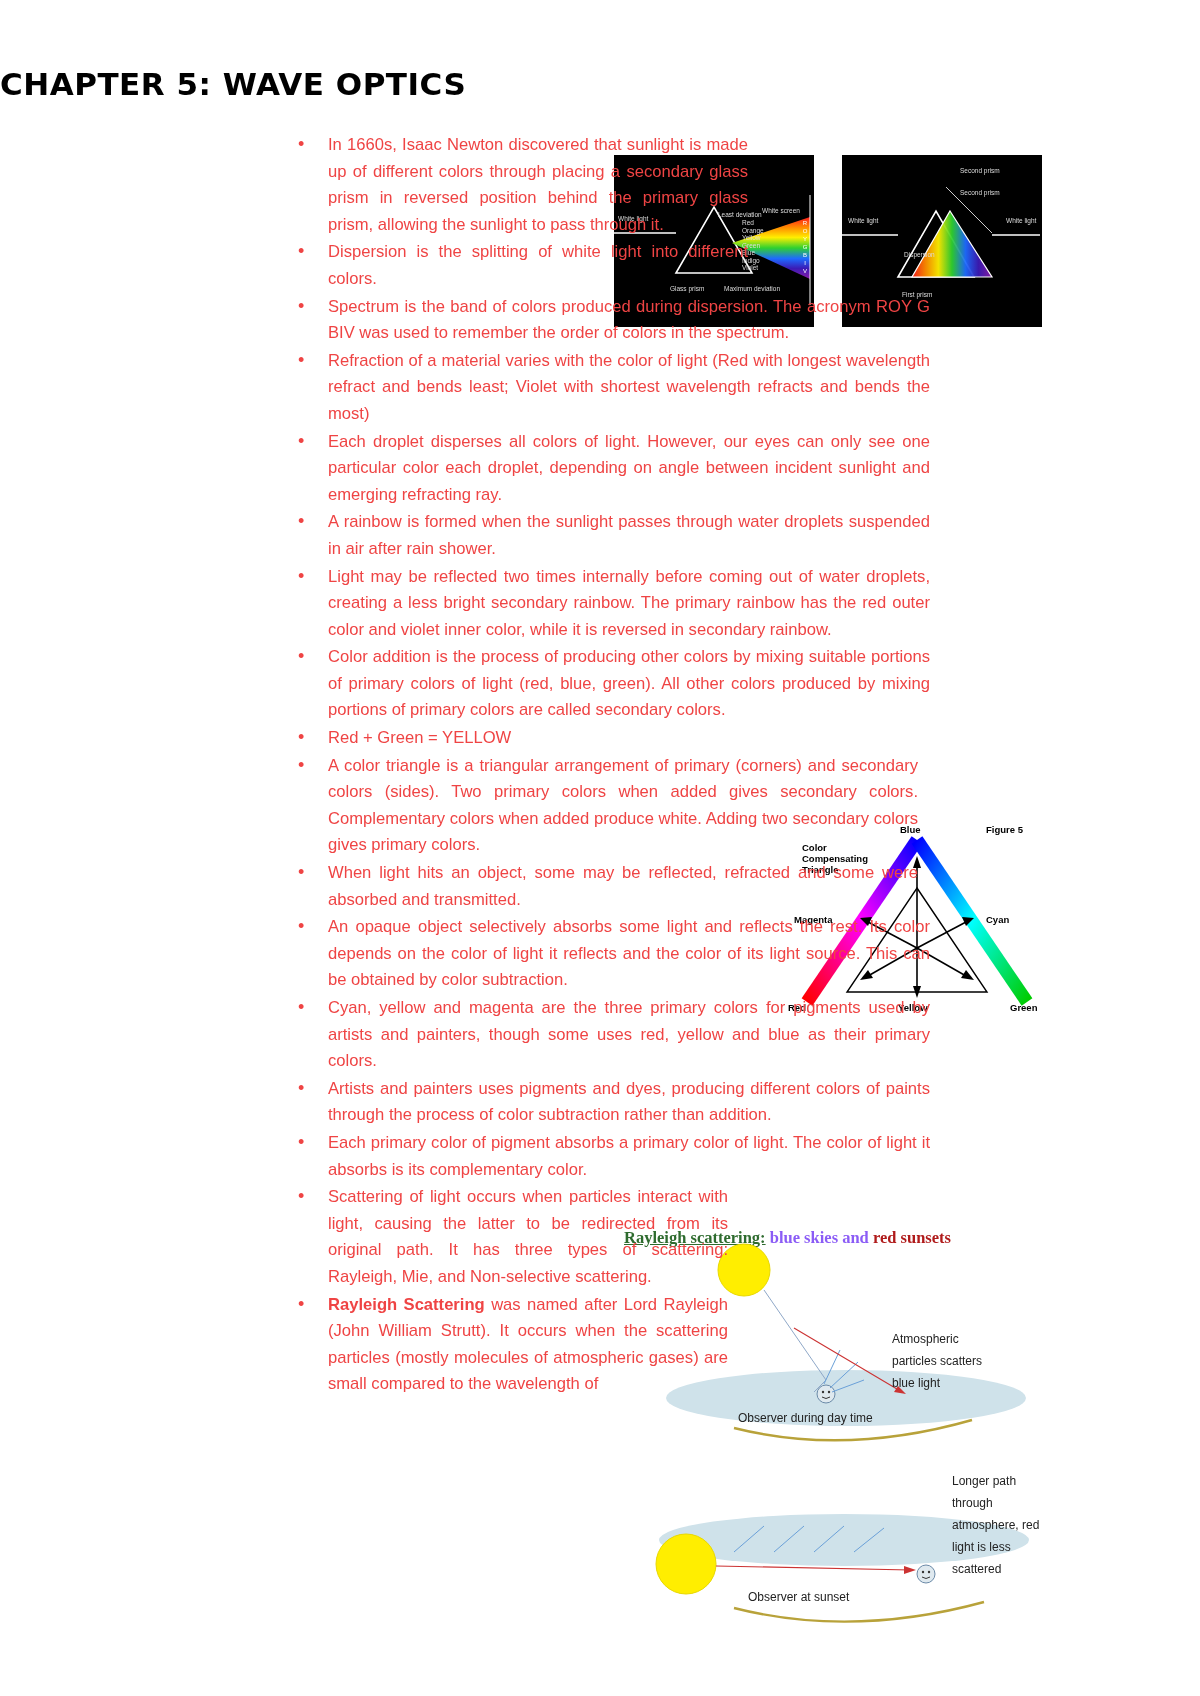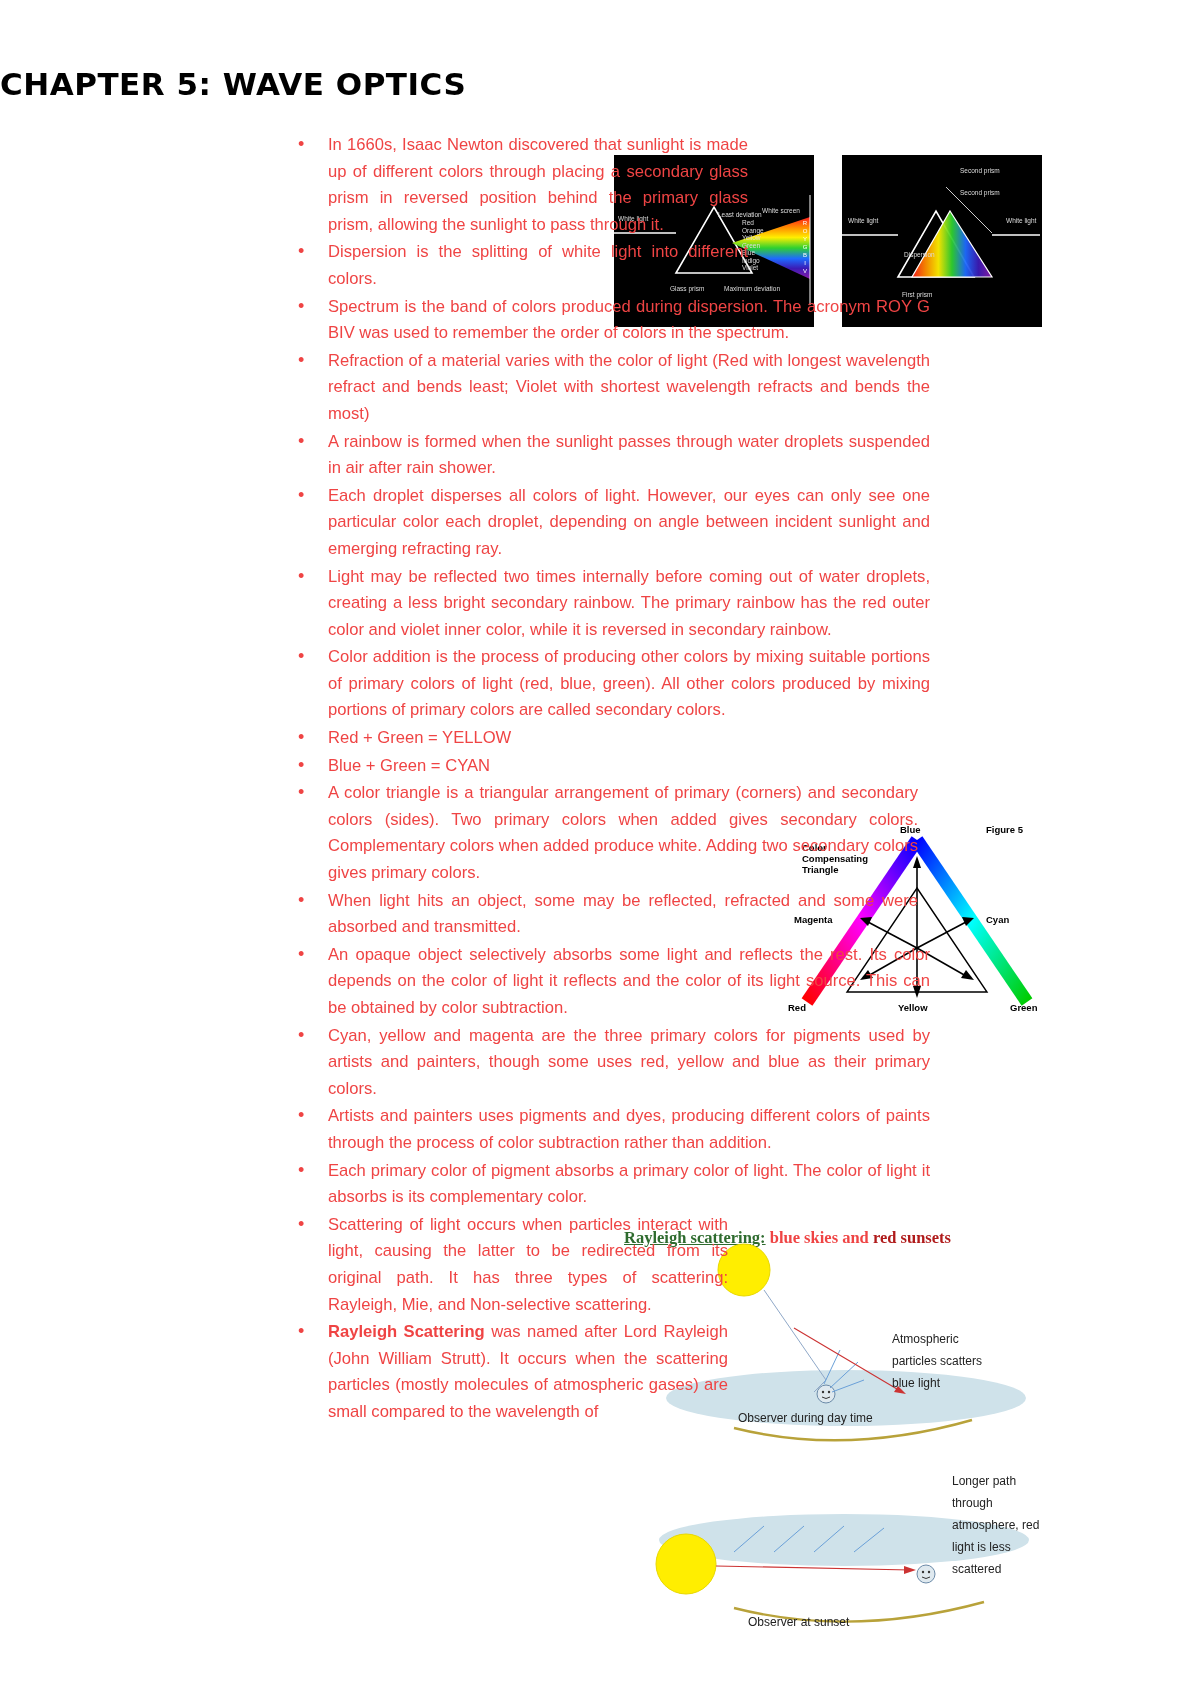--- a/index.html
+++ b/index.html
@@ -134,21 +134,21 @@
   }
   .ray-title {
     position: absolute;
     top: 6px;
     left: 10px;
     font-family: "Liberation Serif", serif;
     font-weight: bold;
     font-size: 16.5px;
   }
   .ray-title .g { color: #2e6b2e; text-decoration: underline; }
-  .ray-title .b { color: #ef4444; }
+  .ray-title .b { color: #8b5cf6; }
   .ray-title .r { color: #b01b1b; }
   .ray-label {
     position: absolute;
     font-size: 12px;
     color: #222;
     line-height: 22px;
     font-family: "Liberation Sans", sans-serif;
   }
 </style>
 </head>
@@ -310,35 +310,34 @@
       <circle cx="312" cy="352" r="9" fill="#dfe9ef" stroke="#6b8aa8" stroke-width="1"></circle>
       <circle cx="309" cy="350" r="1.2" fill="#333"></circle>
       <circle cx="315" cy="350" r="1.2" fill="#333"></circle>
       <path d="M308 355 q4 3 8 0" stroke="#333" fill="none" stroke-width="1"></path>
       <path d="M120 386 q118 30 250 -6" stroke="#b8a23a" stroke-width="2.4" fill="none"></path>
     </svg>
 
     <div class="ray-label" style="left:278px; top:106px; width:108px;">Atmospheric particles scatters blue light</div>
     <div class="ray-label" style="left:124px; top:185px;">Observer during day time</div>
     <div class="ray-label" style="left:338px; top:248px; width:100px;">Longer path through atmosphere, red light is less scattered</div>
-    <div class="ray-label" style="left:134px; top:364px;margin-top:25px;">Observer at sunset</div>
+    <div class="ray-label" style="left:134px; top:364px;">Observer at sunset</div>
   </div>
 
   <div class="content">
     <ul class="bullets">
       <li style="width:420px;">In 1660s, Isaac Newton discovered that sunlight is made up of different colors through placing a secondary glass prism in reversed position behind the primary glass prism, allowing the sunlight to pass through it.</li>
       <li style="width:420px;">Dispersion is the splitting of white light into different colors.</li>
       <li>Spectrum is the band of colors produced during dispersion.  The acronym ROY G BIV was used to remember the order of colors in the spectrum.</li>
       <li>Refraction of a material varies with the color of light (Red with longest wavelength refract and bends least; Violet with shortest wavelength refracts and bends the most)</li>
+      <li>Each droplet disperses all colors of light. However, our eyes can only see one particular color each droplet, depending on angle between incident sunlight and emerging refracting ray.</li>
       <li>A rainbow is formed when the sunlight passes through water droplets suspended in air after rain shower.</li>
-      <li>Each droplet disperses all colors of light. However, our eyes can only see one particular color each droplet, depending on angle between incident sunlight and emerging refracting ray.</li>
       <li>Light may be reflected two times internally before coming out of water droplets, creating a less bright secondary rainbow. The primary rainbow has the red outer color and violet inner color, while it is reversed in secondary rainbow.</li>
       <li>Color addition is the process of producing other colors by mixing suitable portions of primary colors of light (red, blue, green). All other colors produced by mixing portions of primary colors are called secondary colors.</li>
       <li class="nobullet sub-line">Red + Green = YELLOW</li>
-      <li class="nobullet sub-line">Blue + Green = CYAN</li>
       <li style="width:590px;">A color triangle is a triangular arrangement of primary (corners) and secondary colors (sides). Two primary colors when added gives secondary colors. Complementary colors when added produce white. Adding two secondary colors gives primary colors.</li>
       <li style="width:590px;">When light hits an object, some may be reflected, refracted and some were absorbed and transmitted.</li>
       <li>An opaque object selectively absorbs some light and reflects the rest. Its color depends on the color of light it reflects and the color of its light source. This can be obtained by color subtraction.</li>
       <li>Cyan, yellow and magenta are the three primary colors for pigments used by artists and painters, though some uses red, yellow and blue as their primary colors.</li>
       <li>Artists and painters uses pigments and dyes, producing different colors of paints through the process of color subtraction rather than addition.</li>
       <li>Each primary color of pigment absorbs a primary color of light. The color of light it absorbs is its complementary color.</li>
       <li style="width:400px;">Scattering of light occurs when particles interact with light, causing the latter to be redirected from its original path. It has three types of scattering: Rayleigh, Mie, and Non-selective scattering.</li>
       <li style="width:400px;"><b>Rayleigh Scattering</b><span> was named after Lord Rayleigh (John William Strutt). It occurs when the scattering particles (mostly molecules of atmospheric gases) are small compared to the wavelength of</span></li>
     </ul>
   </div>

